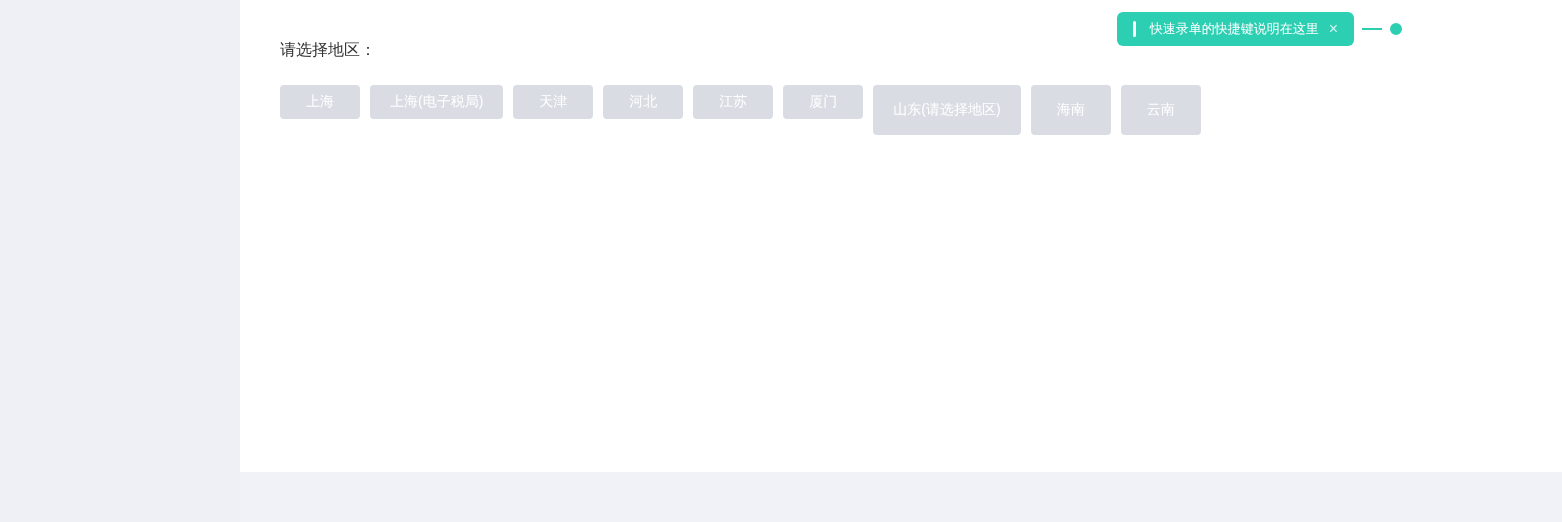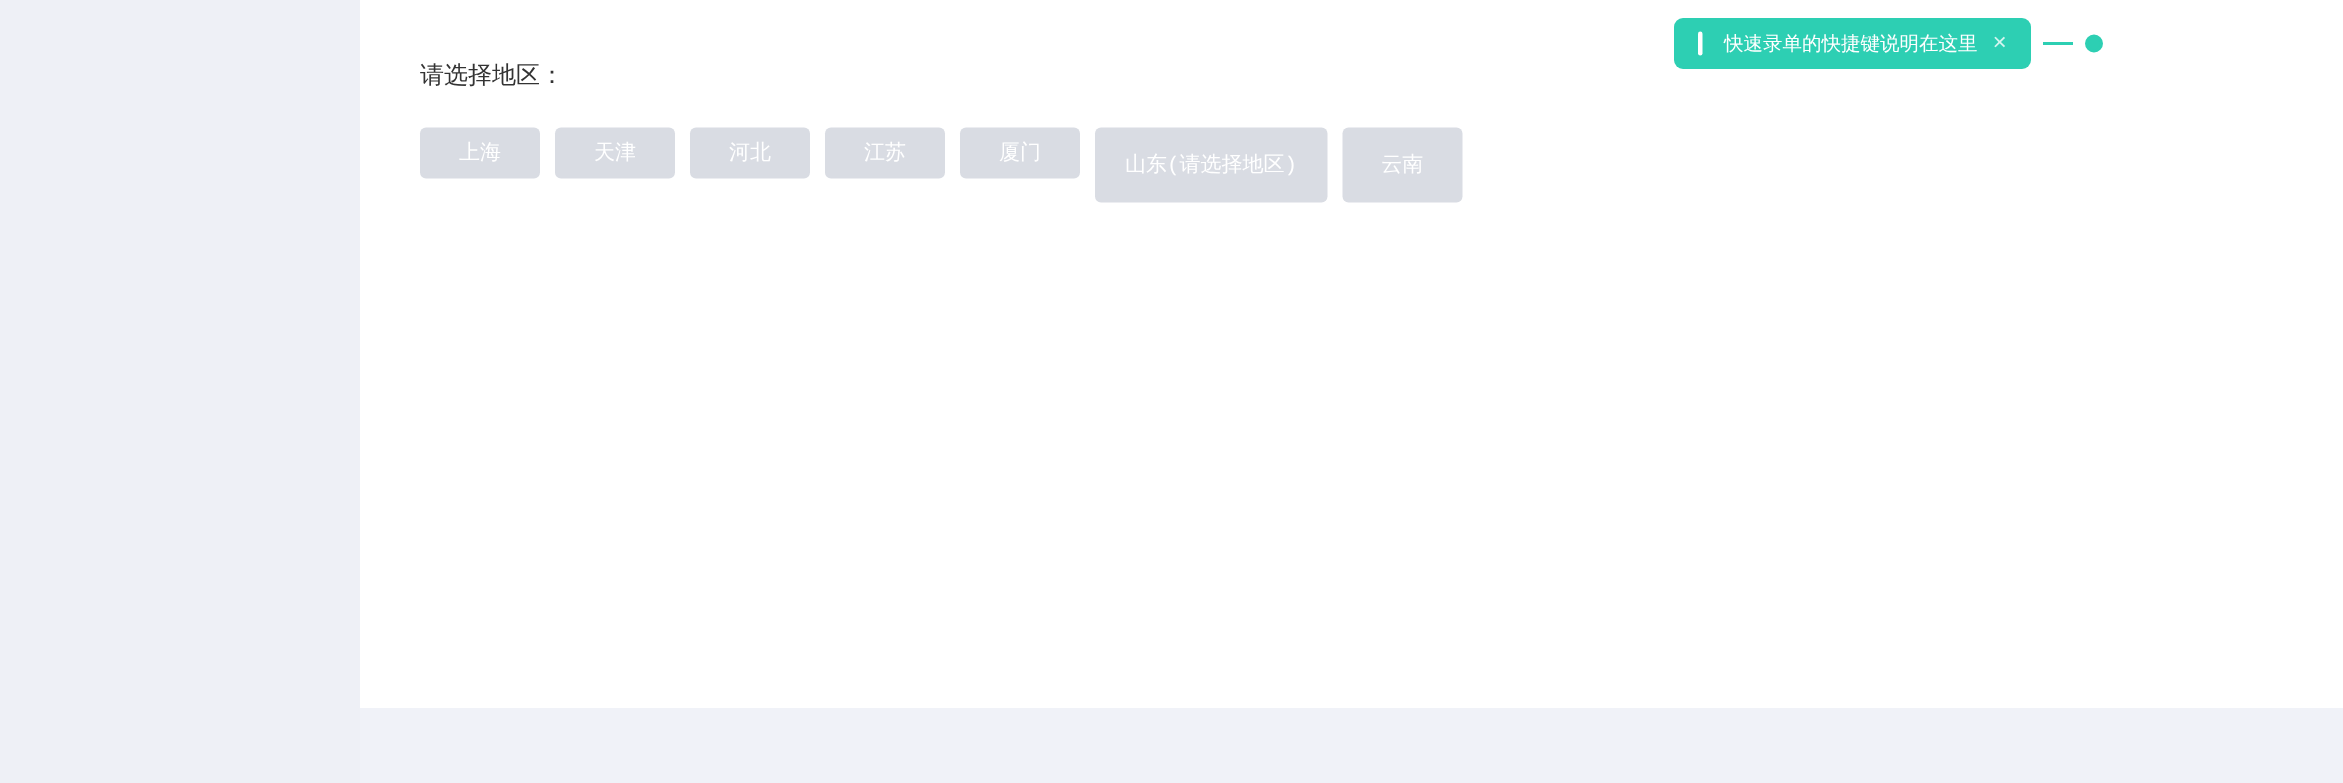--- a/index.html
+++ b/index.html
@@ -1,19 +1,18 @@
 <!DOCTYPE html>
 <html><head>
   <meta charset="utf-8">
   <style>
     * {
       margin: 0;
       padding: 0;
       box-sizing: border-box;
-      font-family: Liberation Mono, monospace;
     }
 
     body {
       width: 1562px;
       height: 522px;
       background: #f0f2f8;
       font-family: 'Microsoft YaHei', 'PingFang SC', sans-serif;
       overflow: hidden;
       position: relative;
     }
@@ -134,27 +133,29 @@
 <body>
 
 <div class="sidebar"></div>
 
 <div class="main-content">
   <div class="section-title">请选择地区：</div>
 
   <div class="region-buttons">
     <div class="row1" id="row1-container">
         <button class="region-btn">上海</button>
+        <button class="region-btn">上海(电子税局)</button>
         <button class="region-btn">天津</button>
         <button class="region-btn">河北</button>
         <button class="region-btn">江苏</button>
         <button class="region-btn">厦门</button>
       </div>
     <div class="row2" id="row2-container">
         <button class="region-btn">山东(请选择地区)</button>
+        <button class="region-btn">海南</button>
         <button class="region-btn">云南</button>
       </div>
   </div>
 </div>
 
 <div class="tooltip-container">
   <div class="tooltip-bubble">
     <span>快速录单的快捷键说明在这里</span>
     <span class="tooltip-close">×</span>
   </div>

